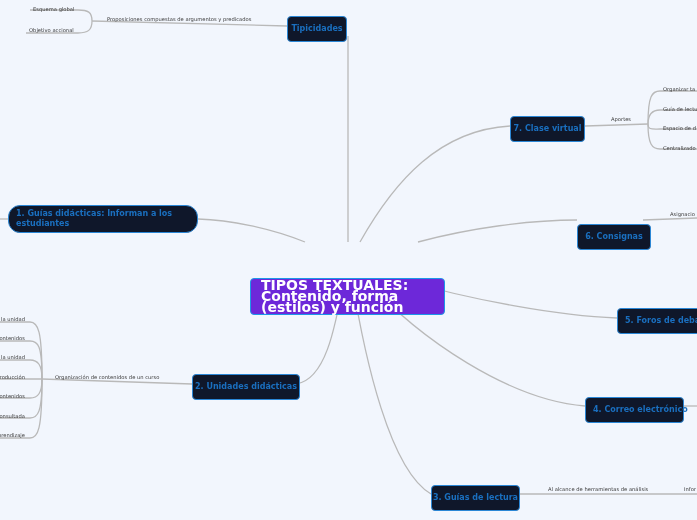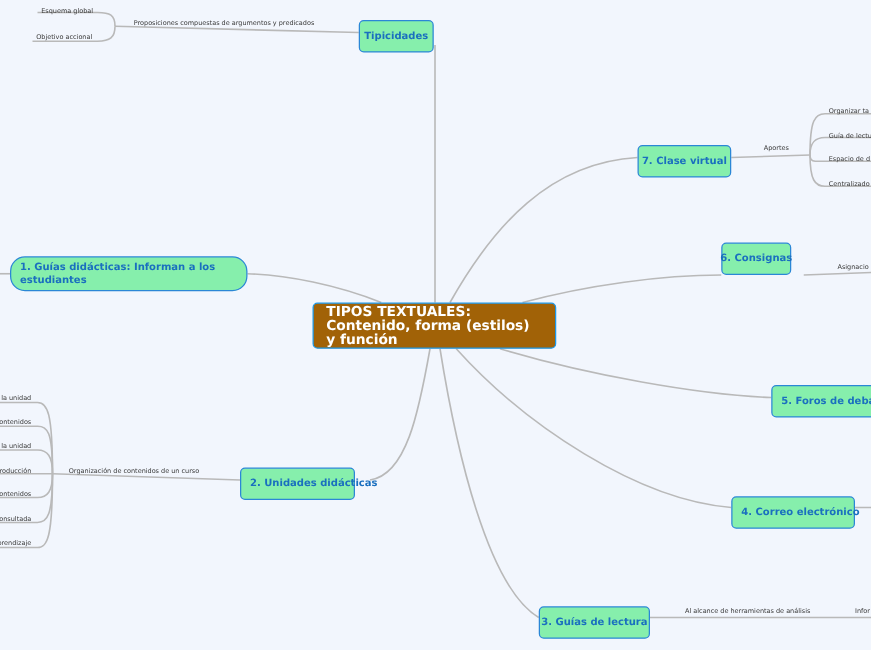--- a/index.html
+++ b/index.html
@@ -6,40 +6,41 @@
     body {
       width: 697px; height: 520px; overflow: hidden;
       background: #f2f6fd;
       font-family: "DejaVu Sans", sans-serif;
       position: relative;
     }
     #canvas { position: absolute; left: 0; top: 0; width: 697px; height: 520px; }
     svg.links { position: absolute; left: 0; top: 0; width: 697px; height: 520px; }
     .node {
       position: absolute;
-      background: #86efac;
+      background: #0f172a;
       border: 1.3px solid #2b87d6;
       border-radius: 4px;
       color: #1a6fbf;
       font-weight: bold;
       font-size: 8px;
       box-sizing: border-box;
       display: flex; align-items: center;
       padding: 12px 7px;
       white-space: nowrap;
       line-height: 10px;
     }
     .node.center {
-      background: #a16207;
+      background: #6d28d9;
       border: 1px solid #1d97e8;
       color: #ffffff;
-      font-size: 11px;
+      font-size: 14px;
       line-height: 11px;
       white-space: normal;
       padding: 0 10px;
+      margin-top: 36px;
     }
     .node.multi { white-space: normal; border-radius: 12px; }
     .label {
       position: absolute;
       font-size: 5.2px;
       color: #3a3a3a;
       white-space: nowrap;
       line-height: 7px;
     }
   </style>
@@ -113,34 +114,34 @@
   <div class="label" style="left:611px; top:116px;">Aportes</div>
   <div class="label" style="left:663px; top:86px;">Organizar ta</div>
   <div class="label" style="left:663px; top:106px;">Guía de lectu</div>
   <div class="label" style="left:663px; top:125px;">Espacio de d</div>
   <div class="label" style="left:663px; top:145px;">Centralizado</div>
 
   <div class="node multi" style="left:8px; top:205px; width:190px; height:28px;">
     <span>1. Guías didácticas: Informan a los estudiantes</span>
   </div>
 
-  <div class="node" style="left:577px; top:194px; width:56px; height:20px; justify-content:center;text-align:center;">
+  <div class="node" style="left:577px; top:224px; width:74px; height:20px; justify-content:center;text-align:center;">
     <span>6. Consignas</span>
   </div>
   <div class="label" style="left:670px; top:211px;">Asignacio</div>
 
   <div class="node" style="left:617px; top:308px; width:86px; height:20px;">
     <span>5. Foros de debate</span>
   </div>
 
   <div class="node" style="left:585px; top:397px; width:99px; height:20px; ">
     <span>4. Correo electrónico</span>
   </div>
 
-  <div class="node" style="left:192px; top:374px; width:92px; height:20px; ">
+  <div class="node" style="left:192px; top:374px; width:108px; height:20px; justify-content:center;">
     <span>2. Unidades didácticas</span>
   </div>
   <div class="label" style="left:55px; top:374px;">Organización de contenidos de un curso</div>
   <div class="label" style="right:672px; top:316px; text-align:right;">la unidad</div>
   <div class="label" style="right:672px; top:335px; text-align:right;">contenidos</div>
   <div class="label" style="right:672px; top:354px; text-align:right;">la unidad</div>
   <div class="label" style="right:672px; top:374px; text-align:right;">Introducción</div>
   <div class="label" style="right:672px; top:393px; text-align:right;">contenidos</div>
   <div class="label" style="right:672px; top:413px; text-align:right;">consultada</div>
   <div class="label" style="right:672px; top:432px; text-align:right;">aprendizaje</div>

